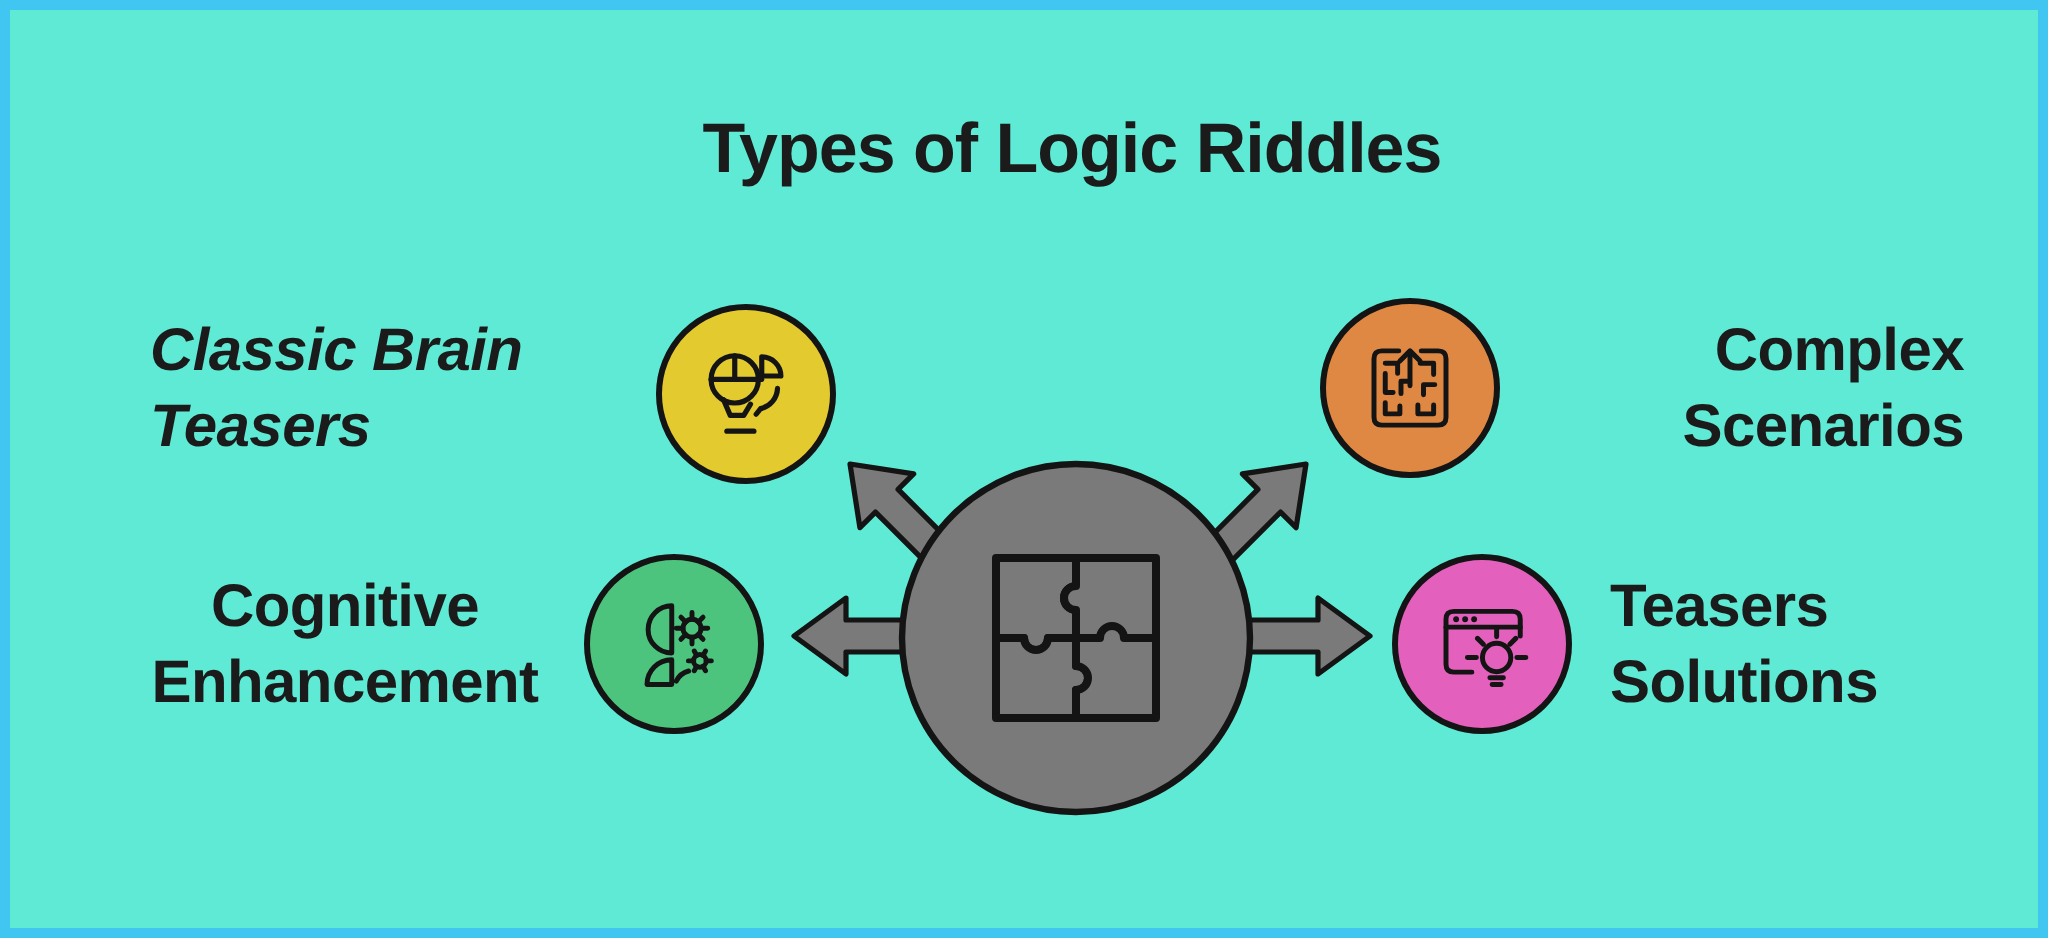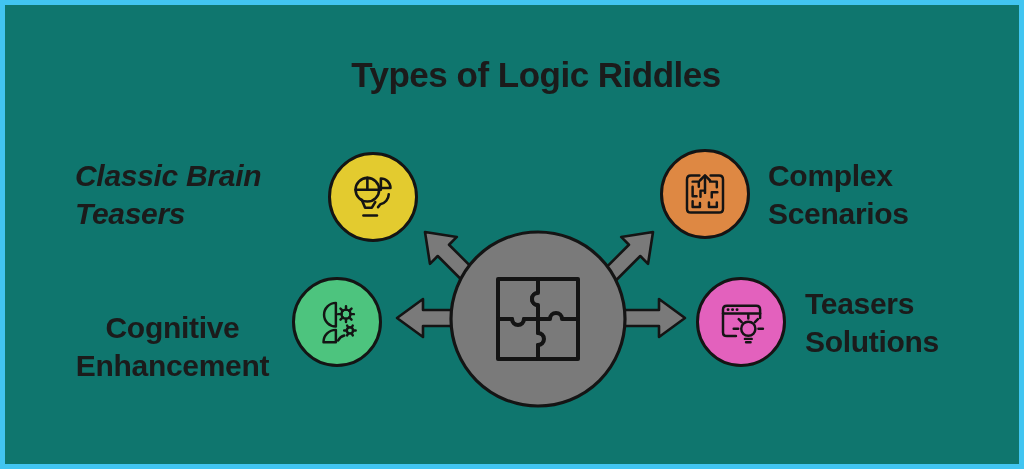--- a/index.html
+++ b/index.html
@@ -25,42 +25,42 @@
   .label{
     position:absolute;
     font-size:30px;
     font-weight:bold;
     line-height:1.27;
     letter-spacing:-0.3px;
     color:#1b1b1b;
     white-space:pre-line;
   }
   .label-tl{left:70px;top:152px;width:280px;text-align:left;font-style:italic;}
-  .label-bl{left:30px;top:280px;width:275px;text-align:center;margin-top:24px;}
-  .label-tr{left:763px;top:152px;width:235px;text-align:left;}
+  .label-bl{left:30px;top:280px;width:275px;text-align:center;}
+  .label-tr{left:742px;top:152px;width:235px;text-align:right;}
   .label-br{left:800px;top:280px;width:215px;text-align:left;}
   .node{
     position:absolute;
     width:90px;height:90px;
     border-radius:50%;
     border:3.5px solid #141414;
     box-sizing:border-box;
     display:flex;align-items:center;justify-content:center;
   }
   .node-tl{left:323px;top:147px;}
   .node-tr{left:655px;top:144px;}
   .node-bl{left:287px;top:272px;}
   .node-br{left:691px;top:272px;}
   .hub{position:absolute;left:380px;top:210px;}
   .icon-stroke{stroke:#141414;fill:none;stroke-linecap:round;stroke-linejoin:round;}
 </style>
 </head>
 <body>
 
-<div class="frame" style="border-color: rgb(65, 197, 241); background-color: #0f766e;">
+<div class="frame" style="border-color: rgb(65, 197, 241); background-color: #5eead4;">
 
   <h1 class="title">Types of Logic Riddles</h1>
 
   <div class="label label-tl">Classic Brain
 Teasers</div>
   <div class="label label-tr">Complex
 Scenarios</div>
   <div class="label label-bl">Cognitive
 Enhancement</div>
   <div class="label label-br">Teasers

